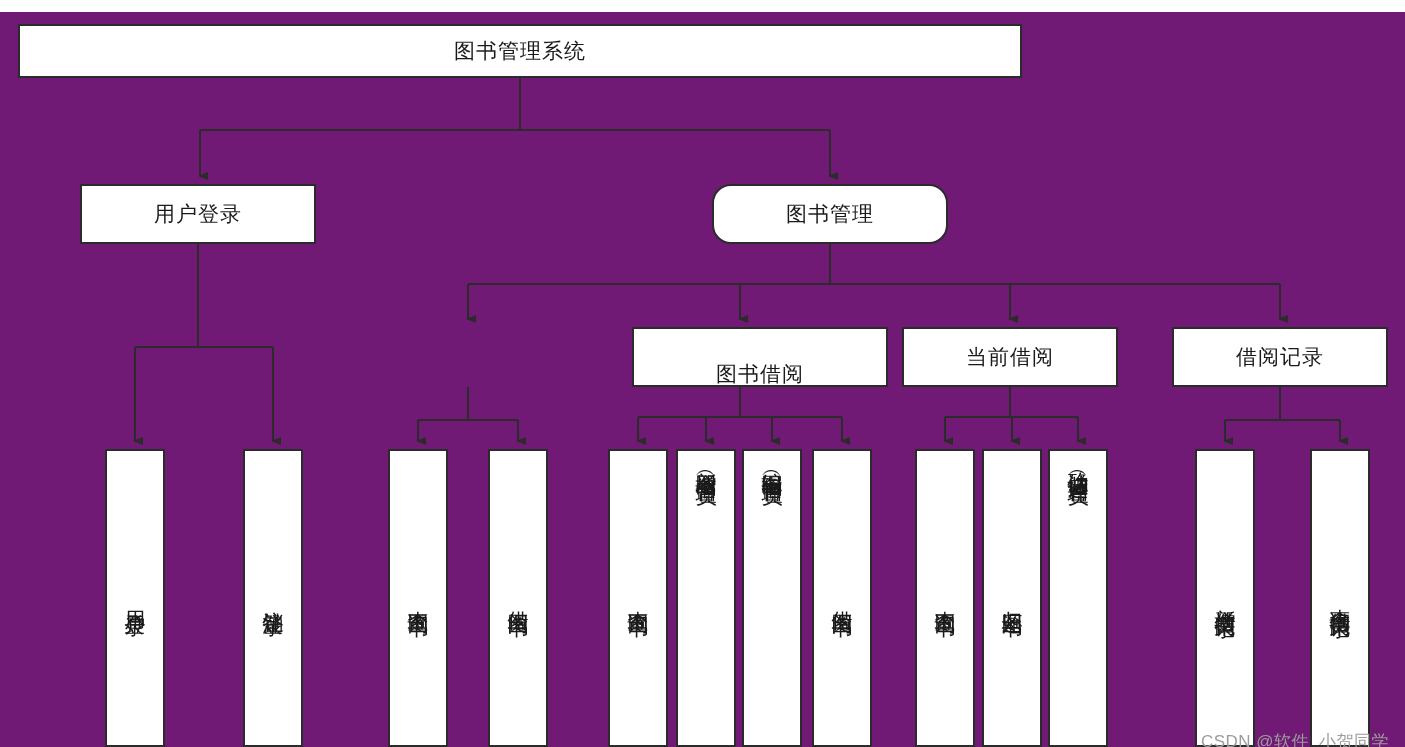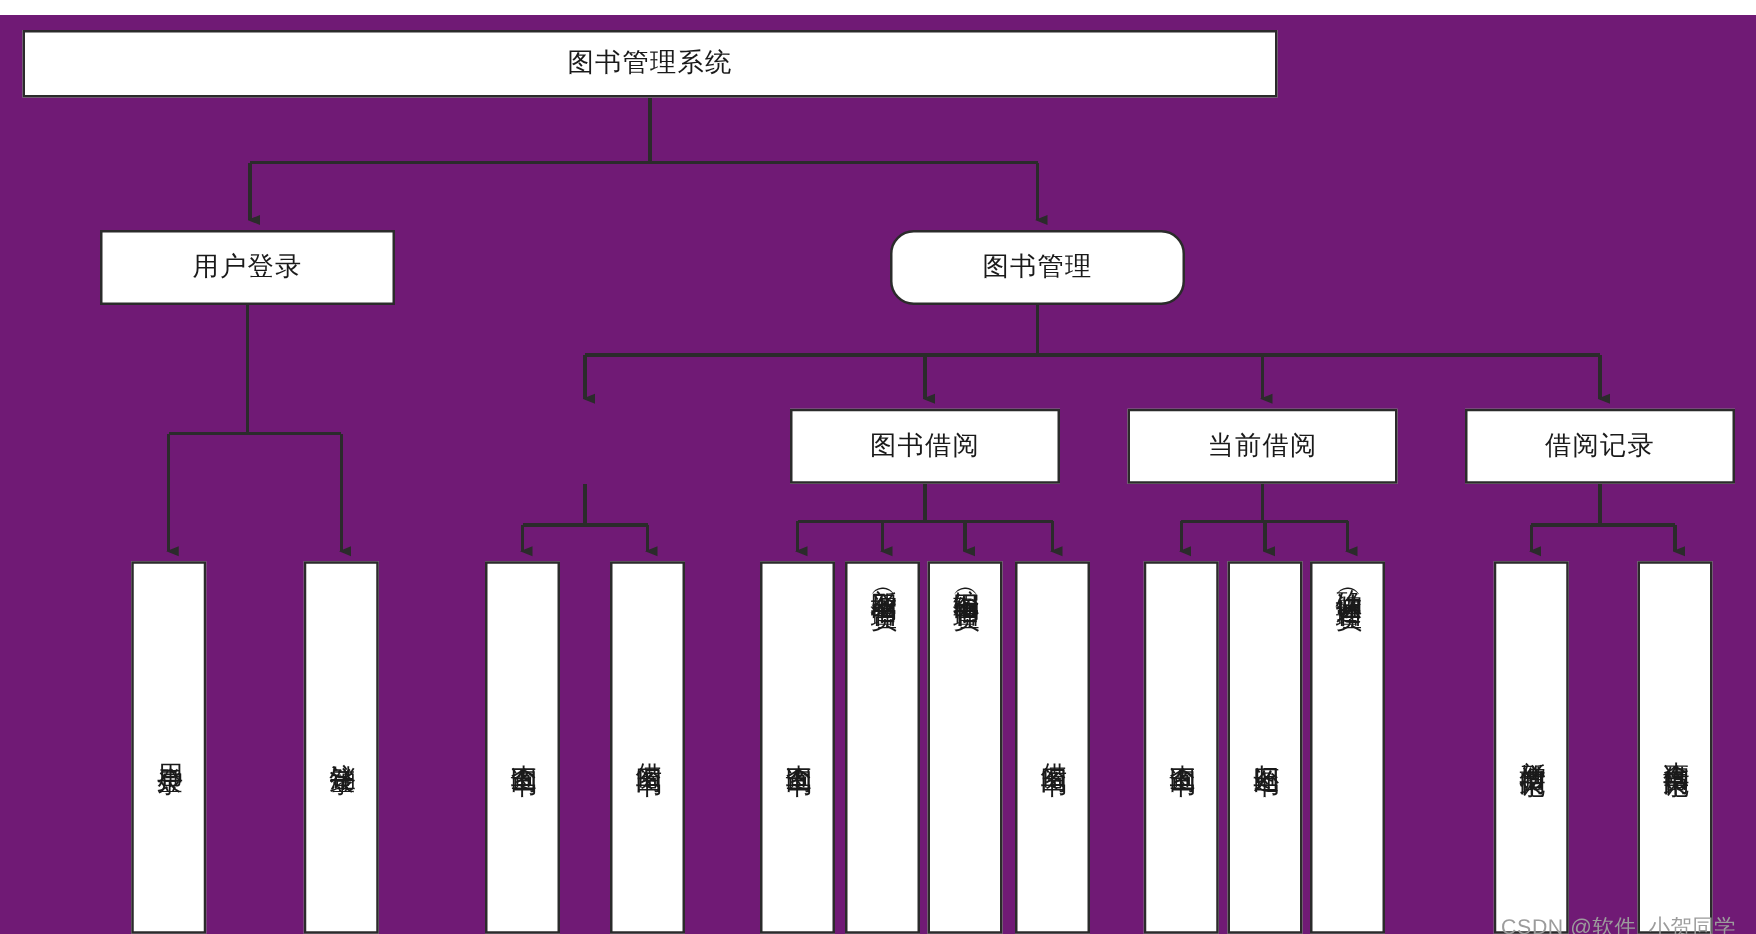--- a/index.html
+++ b/index.html
@@ -133,21 +133,21 @@
     <span>图书管理系统</span>
   </div>
 
   <div class="node horizontal" style="left:80px; top:172px; width:236px; height:60px;">
     <span>用户登录</span>
   </div>
   <div class="node horizontal" style="left:712px; top:172px; width:236px; height:60px;border-radius:19px;">
     <span>图书管理</span>
   </div>
 
-  <div class="node horizontal" style="left:632px; top:315px; width:216px; height:60px;">
+  <div class="node horizontal" style="left:632px; top:315px; width:256px; height:60px;align-items:flex-end;">
     <span>图书借阅</span>
   </div>
   <div class="node horizontal" style="left:1172px; top:315px; width:216px; height:60px;">
     <span>借阅记录</span>
   </div>
   <div class="node horizontal" style="left:902px; top:315px; width:216px; height:60px;">
     <span>当前借阅</span>
   </div>
 
   <div class="node vertical centered" style="left:105px; top:437px; width:60px; height:298px;">

